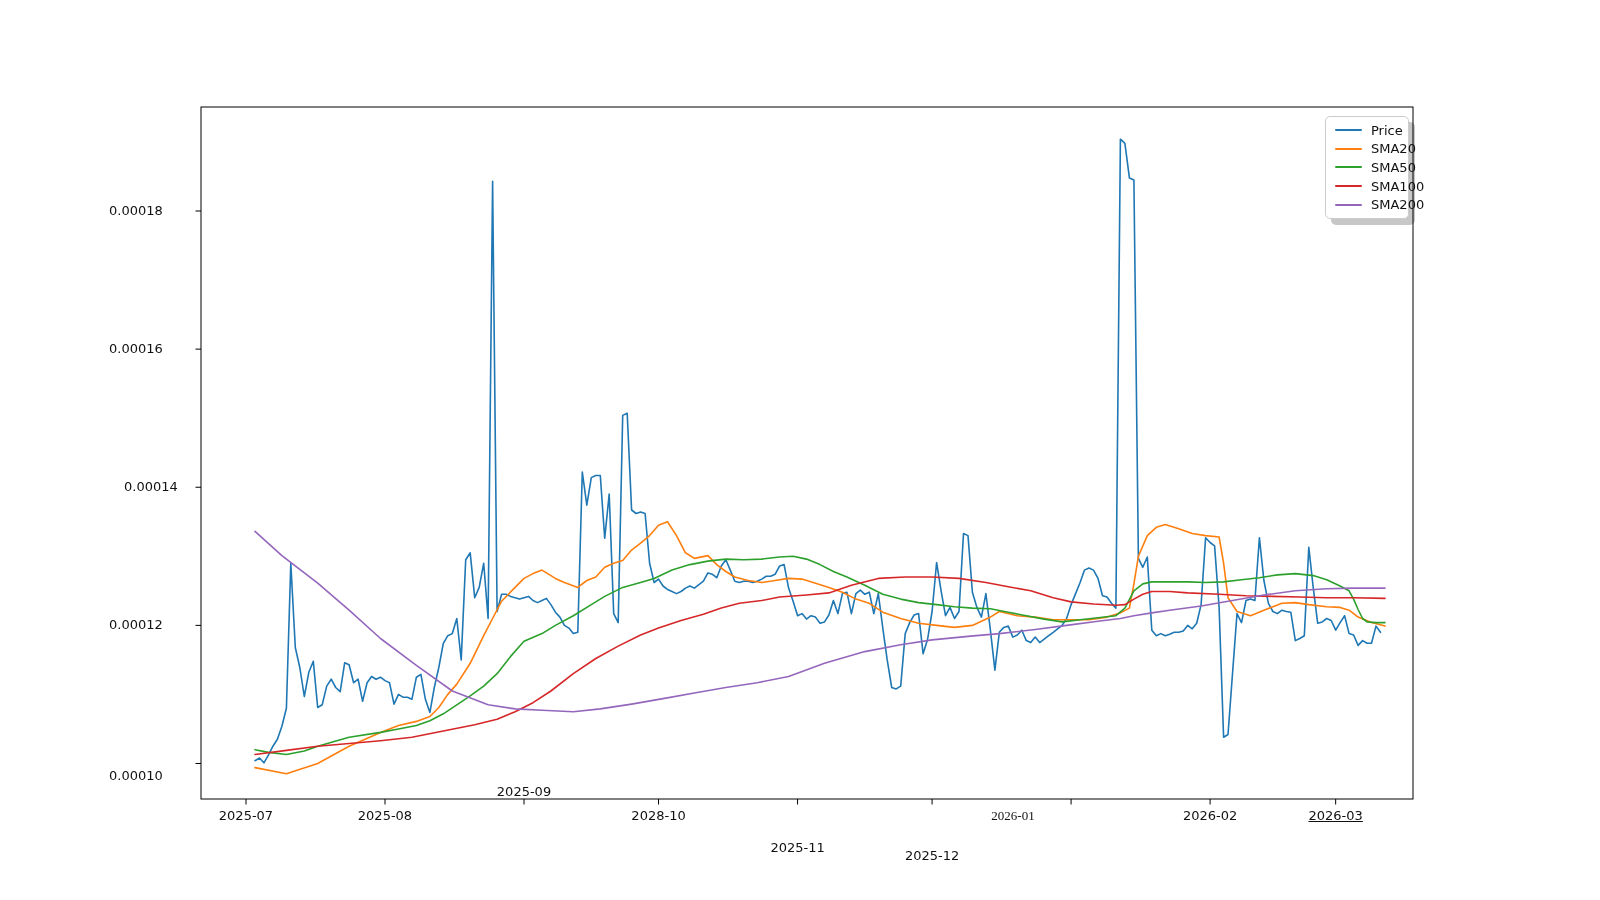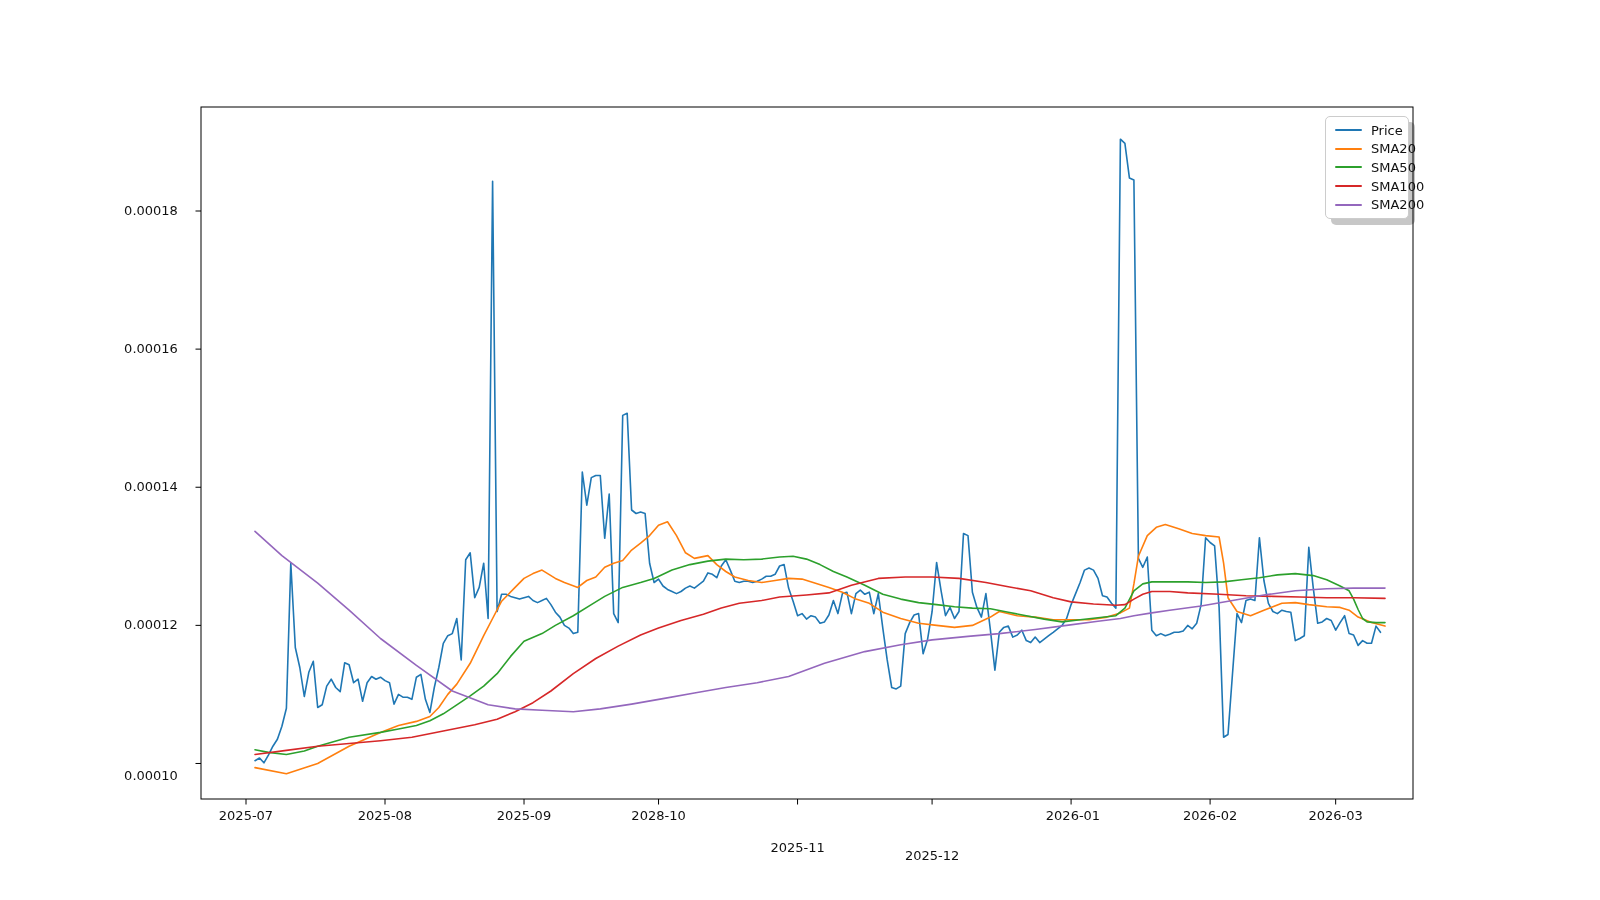--- a/index.html
+++ b/index.html
@@ -1,20 +1,20 @@
 <!DOCTYPE html>
 <html><head>
 <meta charset="utf-8">
 <style>
   html,body{margin:0;padding:0;background:#ffffff;width:1600px;height:900px;overflow:hidden;}
   .figure{position:relative;width:1600px;height:900px;background:#ffffff;
           font-family:"DejaVu Sans","Liberation Sans",sans-serif;}
   #plot{position:absolute;left:0;top:0;}
   .tick-label{position:absolute;font-size:13px;color:#111;line-height:16px;white-space:nowrap;}
-  .ytick{text-align:center;width:84px;}
+  .ytick{text-align:left;width:84px;}
   .xtick{text-align:center;width:90px;}
   .legend{position:absolute;left:1325px;top:116px;width:84px;height:103px;
           background:#ffffff;border:1px solid #cccccc;border-radius:5px;
           box-shadow:6px 6px 0 rgba(0,0,0,0.22);
           display:flex;flex-direction:column;justify-content:space-around;
           padding:4px 0 4px 9px;box-sizing:border-box;z-index:5;}
   .legend-item{display:flex;align-items:center;height:18px;}
   .legend-item .swatch{display:inline-block;width:27px;height:2px;border-radius:1px;flex:0 0 auto;}
   .legend-item .lbl{margin-left:9px;font-size:13px;color:#111;}
 </style>
@@ -41,33 +41,33 @@
       <line x1="195.5" y1="763.48" x2="201" y2="763.48" stroke="#000" stroke-width="1"></line>
       <polyline points="255.0,760.7 259.5,758.0 263.9,762.8 268.4,755.2 272.9,746.2 277.4,739.3 281.9,726.2 286.4,708.2 290.8,563.2 295.3,647.5 299.8,667.5 304.3,696.5 308.8,672.3 313.3,661.3 317.7,707.5 322.2,704.8 326.7,686.1 331.2,679.2 335.7,687.5 340.2,691.7 344.7,662.7 349.1,664.7 353.6,682.7 358.1,679.2 362.6,701.3 367.1,682.7 371.6,676.5 376.0,679.2 380.5,677.2 385.0,680.6 389.5,682.7 394.0,704.1 398.5,694.4 402.9,697.2 407.4,697.2 411.9,699.3 416.4,677.2 420.9,674.4 425.4,699.3 429.9,712.4 434.3,687.5 438.8,667.5 443.3,643.3 447.8,635.7 452.3,633.6 456.8,618.5 461.2,659.9 465.7,559.8 470.2,552.8 474.7,597.7 479.2,587.4 483.7,563.2 488.1,618.5 492.6,181.3 497.1,611.5 501.6,594.3 506.1,594.3 510.6,596.4 515.1,597.7 519.5,599.1 524.0,597.7 528.5,596.4 533.0,600.5 537.5,602.6 542.0,600.5 546.4,598.4 550.9,604.6 555.4,612.2 559.9,617.1 564.4,625.4 568.9,628.1 573.3,633.6 577.8,632.3 582.3,472.0 586.8,505.2 591.3,477.6 595.8,475.5 600.3,475.5 604.7,538.3 609.2,494.1 613.7,613.6 618.2,622.6 622.7,415.4 627.2,413.3 631.6,510.0 636.1,513.5 640.6,512.1 645.1,513.5 649.6,563.2 654.1,582.5 658.5,579.1 663.0,586.0 667.5,589.4 672.0,591.5 676.5,593.6 681.0,591.5 685.5,588.1 689.9,586.0 694.4,588.1 698.9,584.6 703.4,581.2 707.9,572.9 712.4,574.3 716.8,577.7 721.3,566.0 725.8,559.8 730.3,570.1 734.8,581.2 739.3,582.5 743.7,581.2 748.2,581.2 752.7,582.5 757.2,581.2 761.7,579.1 766.2,576.3 770.7,576.3 775.1,574.3 779.6,566.0 784.1,564.6 788.6,588.1 793.1,601.2 797.6,615.7 802.0,613.6 806.5,619.1 811.0,615.7 815.5,617.1 820.0,623.3 824.5,621.9 828.9,615.0 833.4,600.5 837.9,613.6 842.4,593.6 846.9,592.2 851.4,613.6 855.9,593.6 860.3,590.1 864.8,594.3 869.3,592.2 873.8,613.6 878.3,593.6 882.8,628.1 887.2,659.9 891.7,687.5 896.2,688.9 900.7,686.1 905.2,633.6 909.7,622.6 914.1,615.0 918.6,613.6 923.1,653.7 927.6,639.2 932.1,611.5 936.6,562.5 941.1,590.8 945.5,615.7 950.0,607.4 954.5,618.5 959.0,611.5 963.5,533.5 968.0,535.6 972.4,592.2 976.9,607.4 981.4,617.1 985.9,593.6 990.4,630.2 994.9,670.2 999.3,632.3 1003.8,627.4 1008.3,626.1 1012.8,637.1 1017.3,635.0 1021.8,630.2 1026.3,640.6 1030.7,642.6 1035.2,637.1 1039.7,642.6 1044.2,639.2 1048.7,635.7 1053.2,632.3 1057.6,628.8 1062.1,625.4 1066.6,618.5 1071.1,604.6 1075.6,593.6 1080.1,582.5 1084.5,570.1 1089.0,568.0 1093.5,570.1 1098.0,578.4 1102.5,595.7 1107.0,597.0 1111.5,603.3 1115.9,608.1 1120.4,139.2 1124.9,143.3 1129.4,177.9 1133.9,179.9 1138.4,558.4 1142.8,567.3 1147.3,557.0 1151.8,630.2 1156.3,635.7 1160.8,633.6 1165.3,635.7 1169.7,634.3 1174.2,632.3 1178.7,632.3 1183.2,630.9 1187.7,625.4 1192.2,628.8 1196.7,623.3 1201.1,604.6 1205.6,537.7 1210.1,542.5 1214.6,545.9 1219.1,607.4 1223.6,737.2 1228.0,734.5 1232.5,673.7 1237.0,613.6 1241.5,622.6 1246.0,600.5 1250.5,599.1 1254.9,600.5 1259.4,537.7 1263.9,580.5 1268.4,603.3 1272.9,611.5 1277.4,613.6 1281.9,610.2 1286.3,611.5 1290.8,612.2 1295.3,640.6 1299.8,638.5 1304.3,635.7 1308.8,547.3 1313.2,587.4 1317.7,623.3 1322.2,621.9 1326.7,618.5 1331.2,620.5 1335.7,630.2 1340.1,622.6 1344.6,615.7 1349.1,633.6 1353.6,635.0 1358.1,645.4 1362.6,640.6 1367.1,643.3 1371.5,643.3 1376.0,626.1 1380.5,632.3" fill="none" stroke="#1f77b4" stroke-width="1.6" stroke-linejoin="round" stroke-linecap="round"></polyline>
       <polyline points="255.0,767.6 286.4,773.8 317.7,763.5 349.1,746.2 380.5,732.4 398.5,725.5 416.4,721.4 429.9,716.5 438.8,707.5 447.8,694.4 456.8,684.1 470.2,663.3 483.7,635.7 492.6,618.5 501.6,601.2 515.1,587.4 524.0,578.4 533.0,573.6 542.0,570.1 555.4,578.4 564.4,582.5 577.8,587.4 586.8,580.5 595.8,577.0 604.7,567.3 613.7,563.2 622.7,560.4 631.6,550.1 640.6,543.2 649.6,535.6 658.5,525.2 667.5,521.8 676.5,535.6 685.5,552.8 694.4,558.4 707.9,555.6 716.8,564.6 725.8,571.5 734.8,577.0 748.2,580.5 761.7,582.5 775.1,580.5 788.6,578.4 802.0,579.1 815.5,583.2 828.9,587.4 842.4,592.2 855.9,599.1 869.3,603.3 882.8,612.2 900.7,618.5 918.6,623.3 936.6,625.4 954.5,627.4 972.4,625.4 990.4,617.1 999.3,611.5 1017.3,615.7 1035.2,617.1 1053.2,619.8 1089.0,619.8 1107.0,617.1 1120.4,612.9 1129.4,608.1 1133.9,583.9 1138.4,556.3 1147.3,535.6 1156.3,527.3 1165.3,524.5 1178.7,528.7 1192.2,533.5 1205.6,535.6 1219.1,537.0 1223.6,563.2 1228.0,597.7 1237.0,611.5 1250.5,615.7 1263.9,610.2 1281.9,603.3 1295.3,602.6 1308.8,604.6 1326.7,606.7 1340.1,607.4 1349.1,610.2 1358.1,617.1 1371.5,622.6 1385.0,626.1" fill="none" stroke="#ff7f0e" stroke-width="1.6" stroke-linejoin="round" stroke-linecap="round"></polyline>
       <polyline points="255.0,749.7 268.4,752.4 286.4,754.5 304.3,751.0 317.7,746.2 349.1,737.2 380.5,732.4 398.5,729.0 416.4,725.5 429.9,720.7 443.3,713.8 456.8,704.8 470.2,695.8 483.7,686.1 497.1,673.7 510.6,656.4 524.0,641.2 542.0,633.6 555.4,625.4 573.3,615.7 591.3,604.6 604.7,596.4 622.7,587.4 640.6,582.5 654.1,578.4 672.0,570.1 689.9,564.6 707.9,561.1 725.8,559.1 743.7,559.8 761.7,559.1 779.6,557.0 793.1,556.3 806.5,559.1 820.0,564.6 833.4,571.5 846.9,577.0 864.8,585.3 882.8,594.3 900.7,599.1 918.6,602.6 936.6,604.6 954.5,606.7 972.4,608.1 990.4,608.8 1008.3,612.2 1026.3,615.7 1044.2,619.1 1062.1,621.9 1080.1,619.8 1098.0,617.8 1115.9,615.7 1124.9,608.1 1133.9,590.8 1142.8,583.9 1151.8,581.9 1169.7,581.9 1187.7,581.9 1205.6,582.5 1223.6,581.9 1241.5,579.8 1259.4,577.7 1277.4,574.9 1295.3,573.6 1313.2,575.6 1326.7,579.8 1340.1,586.0 1349.1,590.8 1353.6,599.1 1358.1,609.5 1362.6,618.5 1367.1,621.9 1376.0,622.6 1385.0,622.6" fill="none" stroke="#2ca02c" stroke-width="1.6" stroke-linejoin="round" stroke-linecap="round"></polyline>
       <polyline points="255.0,754.5 286.4,750.4 317.7,746.2 349.1,743.5 380.5,740.7 411.9,737.2 443.3,731.0 474.7,724.8 497.1,719.3 515.1,711.7 533.0,702.7 550.9,691.0 573.3,673.7 595.8,658.5 618.2,646.1 640.6,635.0 658.5,628.1 681.0,620.5 703.4,614.3 721.3,608.1 739.3,603.3 761.7,600.5 779.6,597.0 806.5,595.0 828.9,592.9 851.4,585.3 878.3,578.4 905.2,577.0 932.1,577.0 959.0,578.4 985.9,582.5 1008.3,586.7 1030.7,590.8 1053.2,597.7 1071.1,601.9 1093.5,604.0 1115.9,605.3 1124.9,604.6 1133.9,599.1 1142.8,594.3 1151.8,591.5 1169.7,591.5 1187.7,592.9 1219.1,594.3 1246.0,595.7 1272.9,596.4 1299.8,597.0 1326.7,597.7 1353.6,597.7 1385.0,598.4" fill="none" stroke="#d62728" stroke-width="1.6" stroke-linejoin="round" stroke-linecap="round"></polyline>
       <polyline points="255.0,531.4 281.9,555.6 317.7,583.2 349.1,610.2 380.5,638.5 416.4,665.4 452.3,691.0 488.1,704.8 515.1,708.9 542.0,710.3 573.3,711.7 600.3,708.9 631.6,704.1 663.0,698.6 694.4,693.0 725.8,687.5 757.2,682.7 788.6,676.5 824.5,663.3 864.8,651.6 900.7,644.7 932.1,639.9 968.0,636.4 999.3,633.6 1035.2,629.5 1066.6,625.4 1098.0,621.2 1120.4,618.5 1133.9,615.7 1151.8,612.9 1169.7,610.2 1201.1,606.0 1232.5,600.5 1263.9,595.0 1295.3,590.8 1326.7,588.8 1353.6,588.1 1385.0,588.1" fill="none" stroke="#9467bd" stroke-width="1.6" stroke-linejoin="round" stroke-linecap="round"></polyline>
     </svg>
 
   <div class="tick-label ytick" style="left: 109px; top: 203px;">0.00018</div>
   <div class="tick-label ytick" style="left: 109px; top: 341.12px;">0.00016</div>
-  <div class="tick-label ytick" style="left: 109px; top: 479.24px;">0.00014</div>
+  <div class="tick-label ytick" style="left: 124px; top: 479.24px;">0.00014</div>
   <div class="tick-label ytick" style="left: 109px; top: 617.36px;">0.00012</div>
   <div class="tick-label ytick" style="left: 109px; top: 755.48px; margin-top: 13px;">0.00010</div>
 
   <div class="tick-label xtick" style="left: 201px; top: 808px;">2025-07</div>
   <div class="tick-label xtick" style="left: 340.01px; top: 808px;">2025-08</div>
-  <div class="tick-label xtick" style="left: 479.02px; top: 808px;">2025-09</div>
+  <div class="tick-label xtick" style="left: 479.02px; top: 784px;">2025-09</div>
   <div class="tick-label xtick" style="left: 613.546px; top: 808px;">2028-10</div>
   <div class="tick-label xtick" style="left: 752.557px; top: 808px; margin-top: 32px;">2025-11</div>
   <div class="tick-label xtick" style="left: 887.083px; top: 848px;">2025-12</div>
-  <div class="tick-label xtick" style="left: 1028px; top: 808px;">2026-01</div>
+  <div class="tick-label xtick" style="left: 968px; top: 808px; font-family: Liberation Serif, serif;">2026-01</div>
   <div class="tick-label xtick" style="left: 1165.1px; top: 808px;">2026-02</div>
-  <div class="tick-label xtick" style="left: 1290.66px; top: 808px;">2026-03</div>
+  <div class="tick-label xtick" style="left: 1290.66px; top: 808px; text-decoration: underline;">2026-03</div>
 
   <div class="legend">
     <div class="legend-item">
       <span class="swatch" style="background: rgb(31, 119, 180);"></span>
       <span class="lbl">Price</span>
     </div>
     <div class="legend-item">
       <span class="swatch" style="background: rgb(255, 127, 14);"></span>
       <span class="lbl">SMA20</span>
     </div>

